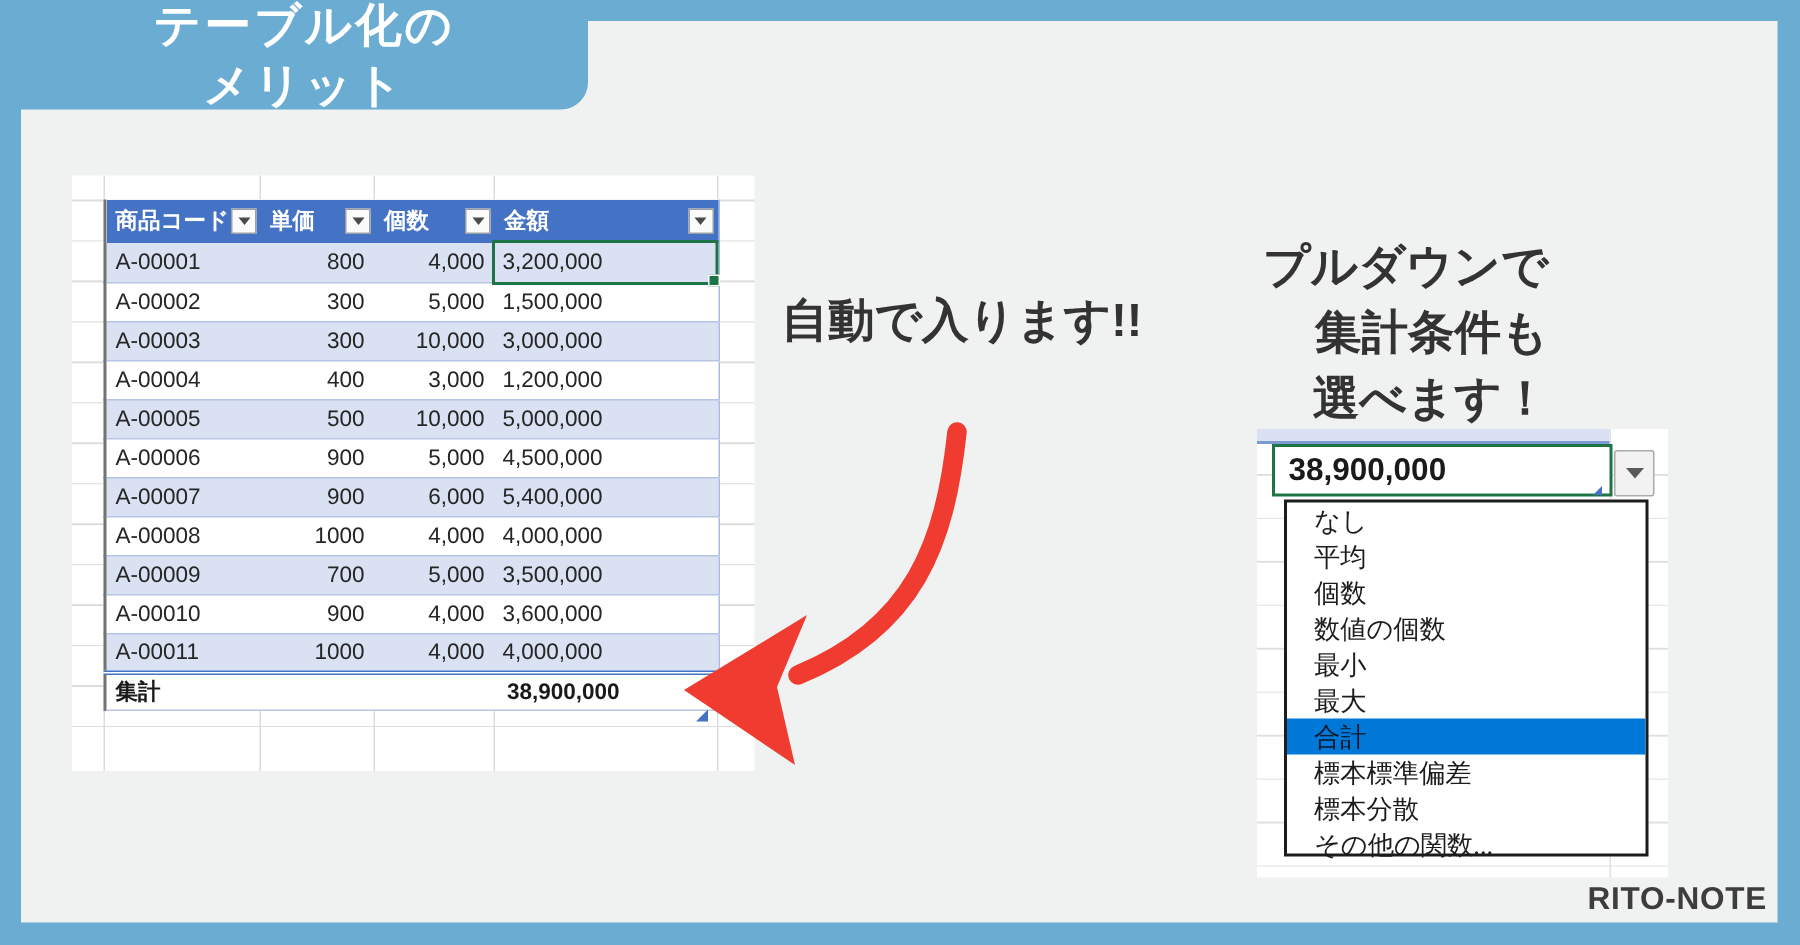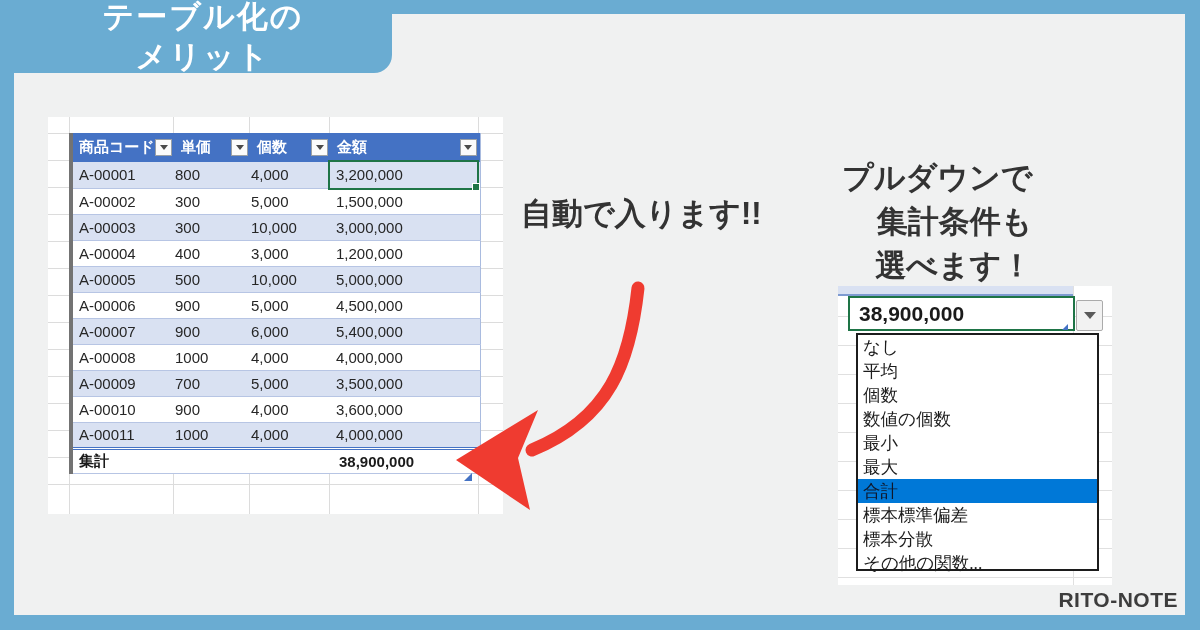--- a/index.html
+++ b/index.html
@@ -15,27 +15,27 @@
            align-items:center; justify-content:center; padding-left:14px; }
   .badge div { color:#fff; font-size:31px; font-weight:700; line-height:40px; letter-spacing:2px; }
 
   
   .excel-left { position:absolute; left:48px; top:117px; width:455px; height:397px; background:#fff;
     background-image:repeating-linear-gradient(to bottom, transparent 0 26px, #dcdcdc 26px 27px);
     background-position:0 -10px; z-index:1; }
   .excel-left .vline { position:absolute; top:0; bottom:0; width:1px; background:#dcdcdc; }
 
   table.sales { position:absolute; left:69px; top:133px; width:409px; border-collapse:collapse;
-    table-layout:fixed; z-index:2; background:#fff; border-left:4px solid #737373; border-right:1px solid #a9bbdf; }
+    table-layout:fixed; z-index:2; background:#fff; border-left:2px solid #737373; border-right:1px solid #a9bbdf; }
   table.sales th { height:29px; background:#4472C4; color:#fff; font-size:15px; font-weight:700;
     text-align:left; padding-left:6px; position:relative; }
   table.sales tbody td { height:26px; font-size:15px; color:#262626; border-bottom:1px solid #b7c5e4; }
   table.sales tbody tr:nth-child(odd) td { background:#D9E1F2; }
   td.code { padding-left:6px; }
-  td.num  { padding-right:7px; }
+  td.num  { text-align:right; padding-right:7px; }
   td.amt  { text-align:left; padding-left:5px; }
   table.sales tfoot td { height:25px; border-top:3px double #4472C4; border-bottom:1px solid #b7c5e4;
     background:#fff; font-weight:700; font-size:15px; color:#1a1a1a; }
   tfoot td.lbl { padding-left:6px;margin-left:46px; }
   tfoot td.amt { font-size:16px; padding-left:8px; }
 
   .filter-btn { position:absolute; right:3px; top:6px; width:17px; height:17px; background:#fbfbfb;
     border:1px solid #9aa0a6; display:flex; align-items:center; justify-content:center; }
   .filter-btn .tri { width:0; height:0; border-left:4px solid transparent; border-right:4px solid transparent;
     border-top:5px solid #4a4a4a; }
@@ -65,21 +65,21 @@
     border:2px solid #1E7446; font-size:21px; font-weight:700; color:#1a1a1a;
     display:flex; align-items:center; padding-left:9px; z-index:2; }
   .mini-handle { position:absolute; left:224px; top:38px; width:0; height:0;
     border-left:6px solid transparent; border-bottom:6px solid #4472C4; z-index:3; }
   .dd-btn { position:absolute; left:238px; top:14px; width:27px; height:31px; background:#f2f2f2;
     border:1px solid #ababab; border-radius:2px; display:flex; align-items:center; justify-content:center; z-index:2; }
   .dd-btn .tri { width:0; height:0; border-left:6px solid transparent; border-right:6px solid transparent;
     border-top:7px solid #5a5a5a; }
   .dd-list { position:absolute; left:18px; top:47px; width:243px; height:238px; background:#fff;
     border:2px solid #1c1c1c; display:flex; flex-direction:column; z-index:3; }
-  .dd-item { flex:1; display:flex; align-items:center; padding-left:5px; font-size:17.5px; color:#1c1c1c;font-family:Liberation Serif, serif; }
+  .dd-item { flex:1; display:flex; align-items:center; padding-left:18px; font-size:17.5px; color:#1c1c1c;font-family:Liberation Serif, serif; }
   .dd-item.selected { background:#0078D7; color:#0f172a; }
 
   .watermark { position:absolute; right:22px; top:588px; font-size:21px; font-weight:700;
     color:#3d3d3d; letter-spacing:0.5px; z-index:3; }
 </style>
 </head>
 <body>
 
 <div class="canvas">
   <div class="page"></div>

